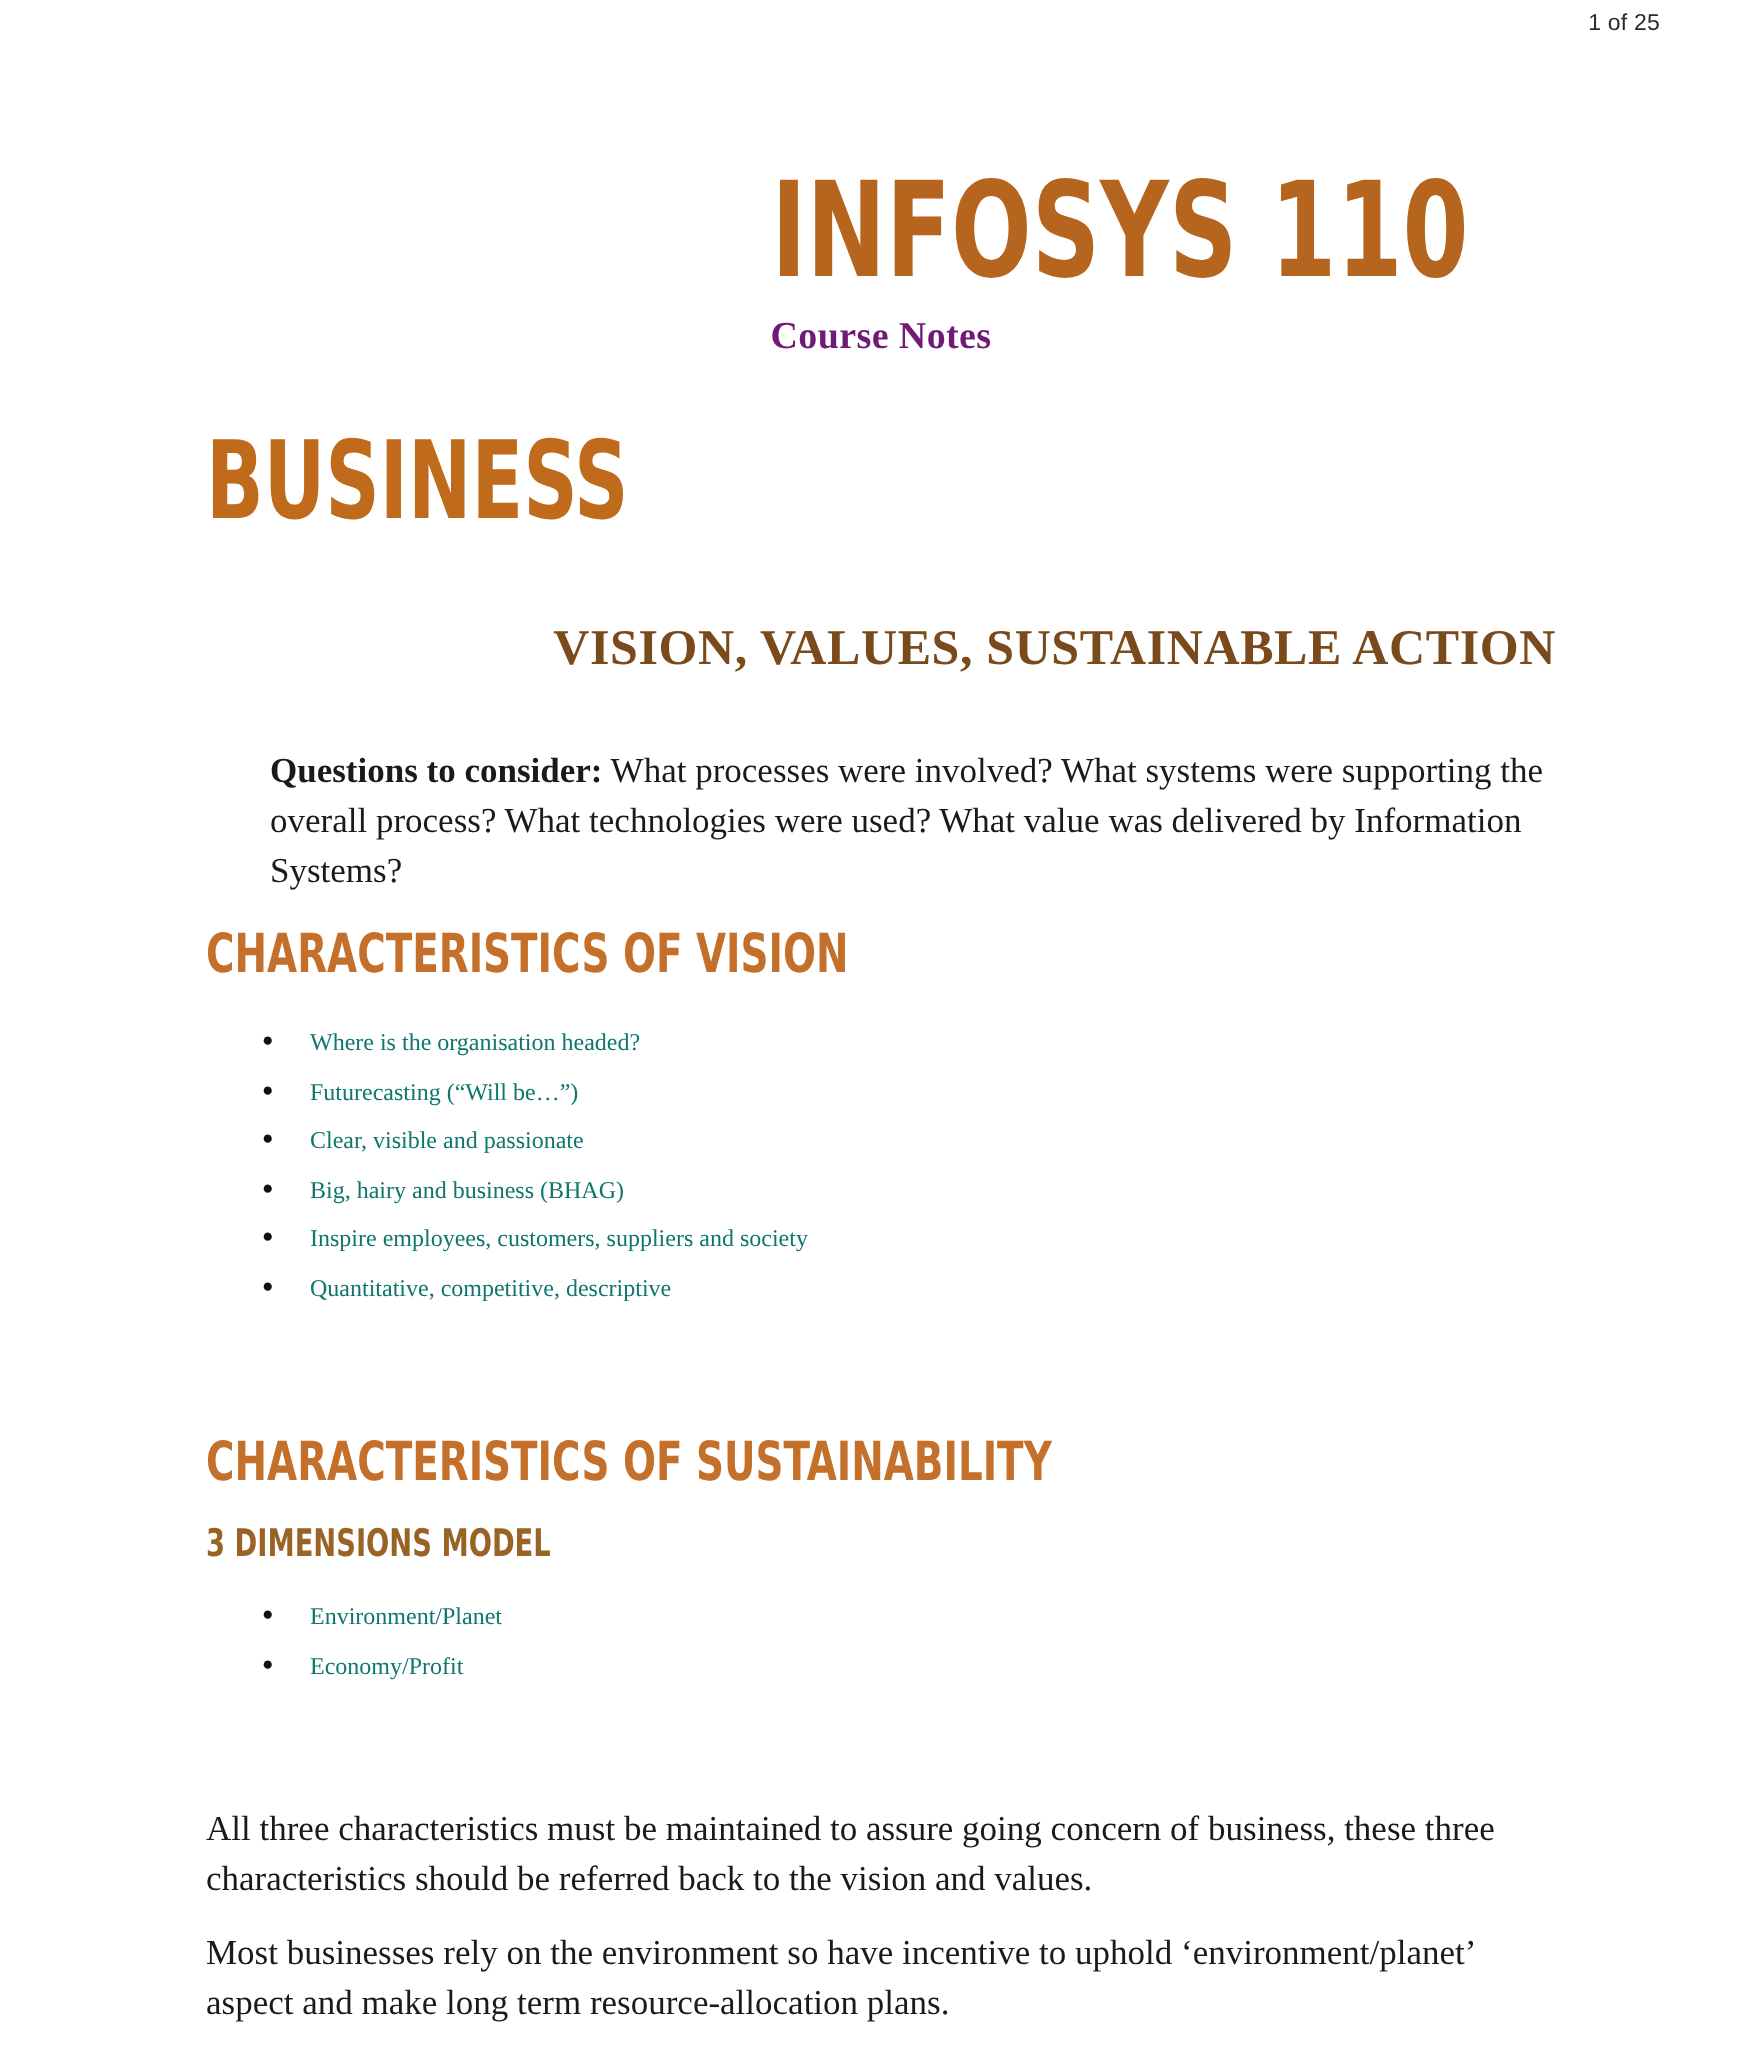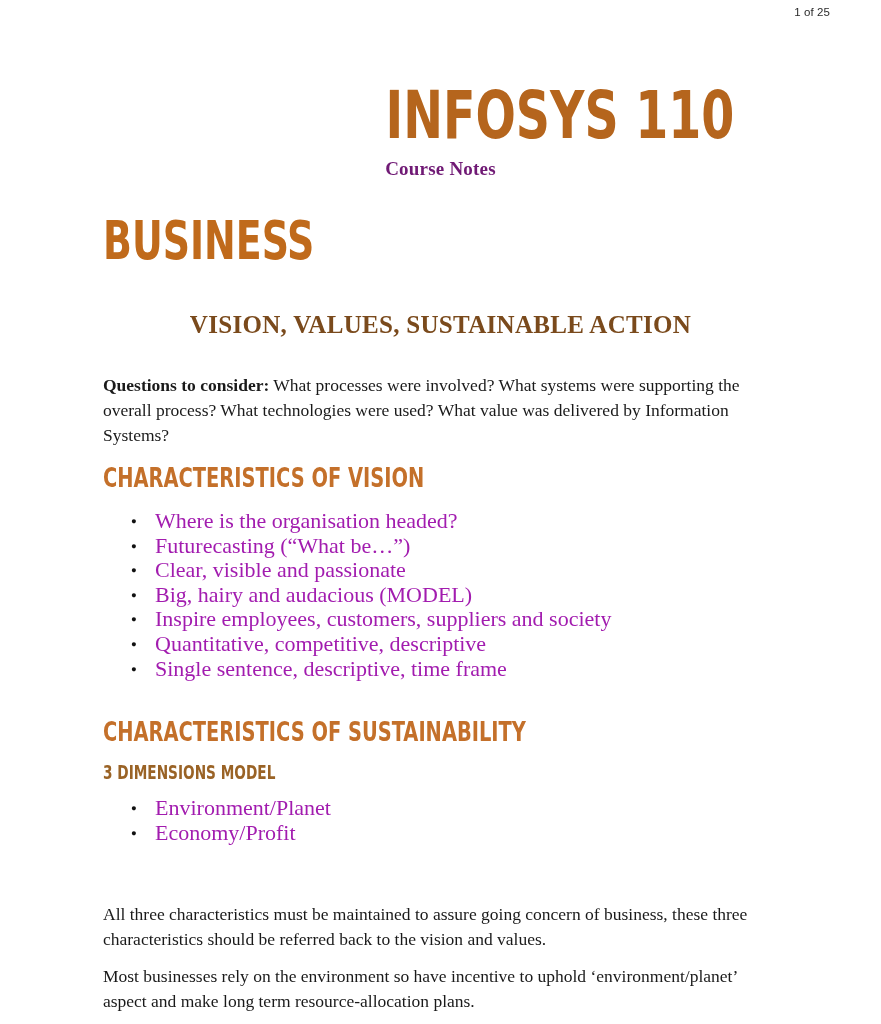--- a/index.html
+++ b/index.html
@@ -97,40 +97,40 @@
     color: #c06a1b;
     transform: scaleX(0.78);
     transform-origin: left top;
   }
 
   .h1-centered-serif {
     position: absolute;
     left: 0;
     top: 311px;
     width: 675px;
-    text-align: center;
+    text-align: right;
     font-family: "Liberation Serif", "DejaVu Serif", serif;
     font-weight: bold;
     font-size: 25px;
     letter-spacing: 0.3px;
     color: #7a4a1c;
   }
 
   
   .para {
     position: absolute;
     left: 0;
     width: 670px;
     font-size: 17.5px;
     line-height: 25px;
     color: #1a1a1a;
   }
   .para b { font-weight: bold; }
 
-  .p-questions { top: 355px; width: 668px; }
+  .p-questions { top: 355px; width: 668px; margin-left: 32px; }
   .p-allthree  { top: 884px; width: 672px; }
   .p-most      { top: 946px; width: 672px; }
 
   .h2 {
     position: absolute;
     left: 0;
   }
   .h2 .display {
     display: inline-block;
     font-size: 27px;
@@ -160,23 +160,23 @@
   ul.bullets {
     position: absolute;
     left: 0;
     margin: 0;
     padding: 0;
     list-style: none;
     width: 670px;
   }
   ul.bullets li {
     position: relative;
-    font-size: 22px;
+    font-size: 12px;
     line-height: 24.6px;
-    color: #a21caf;
+    color: #0f766e;
     padding-left: 52px;
     white-space: nowrap;
   }
   ul.bullets li::before {
     content: "\25CF";
     position: absolute;
     left: 28px;
     top: 0;
     font-size: 9.5px;
     line-height: 24.6px;
@@ -207,26 +207,25 @@
     <div class="h1-centered-serif">VISION, VALUES, SUSTAINABLE ACTION</div>
 
     <p class="para p-questions"><b>Questions to consider:</b><span> What processes were involved? What systems were supporting the overall process? What technologies were used? What value was delivered by Information Systems?</span></p>
 
     <div class="h2 h2-vision">
       <span class="display">CHARACTERISTICS OF VISION</span>
     </div>
 
     <ul class="bullets list-vision">
       <li>Where is the organisation headed?</li>
-      <li>Futurecasting (“What be…”)</li>
+      <li>Futurecasting (“Will be…”)</li>
       <li>Clear, visible and passionate</li>
-      <li>Big, hairy and audacious (MODEL)</li>
+      <li>Big, hairy and business (BHAG)</li>
       <li>Inspire employees, customers, suppliers and society</li>
       <li>Quantitative, competitive, descriptive</li>
-      <li>Single sentence, descriptive, time frame</li>
     </ul>
 
     <div class="h2 h2-sustain">
       <span class="display">CHARACTERISTICS OF SUSTAINABILITY</span>
     </div>
 
     <div class="h3 h3-dimensions">
       <span class="display">3 DIMENSIONS MODEL</span>
     </div>
 

